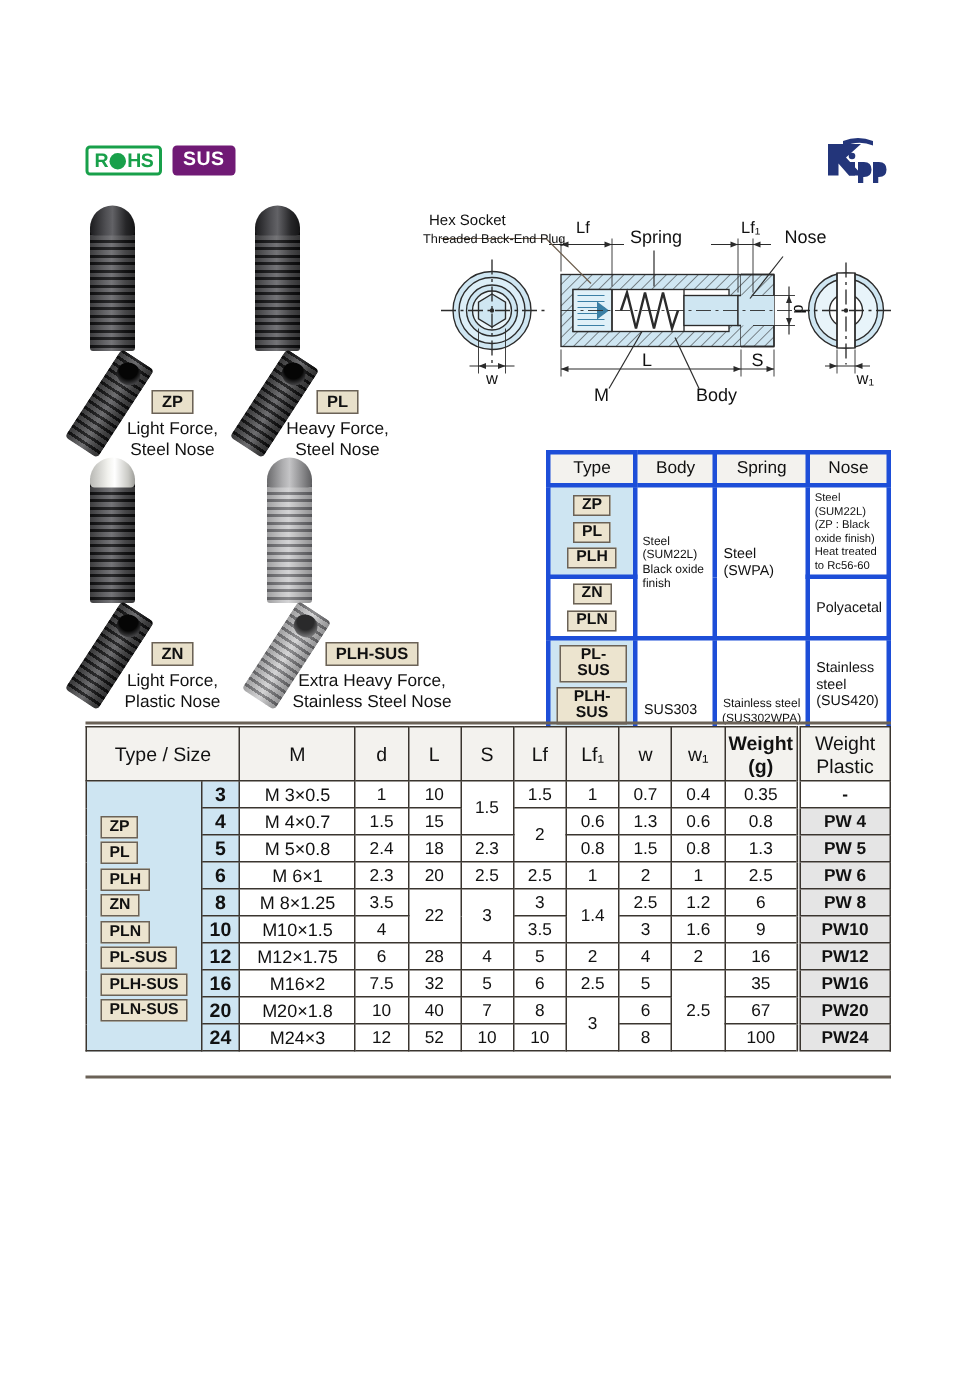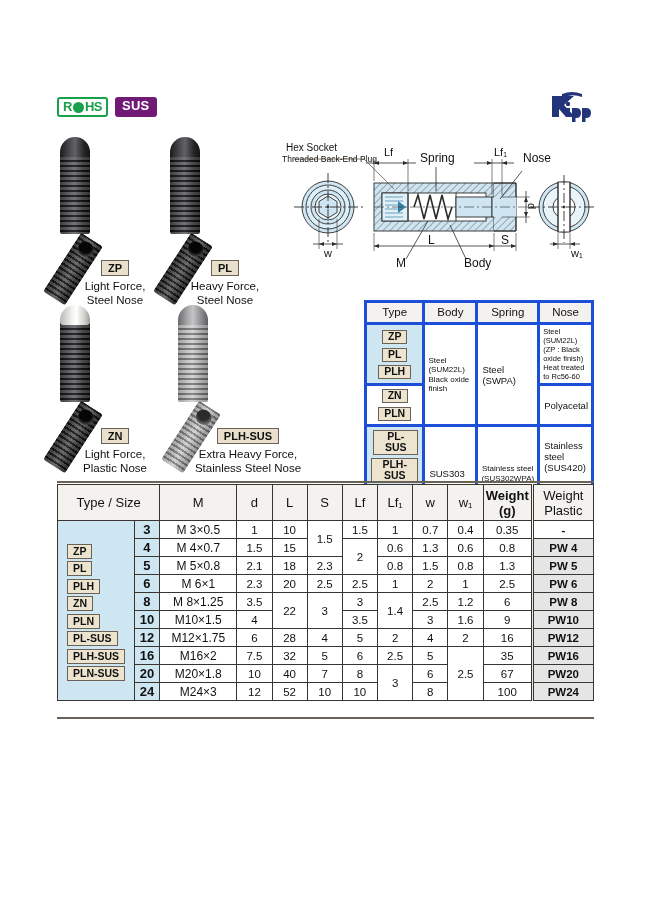--- a/index.html
+++ b/index.html
@@ -471,21 +471,21 @@
           <td>0.6</td>
           <td>1.3</td>
           <td>0.6</td>
           <td>0.8</td>
           <td class="pwcol sep-left">PW 4</td>
         </tr>
 
         <tr>
           <td class="sizecol">5</td>
           <td class="mcol">M 5×0.8</td>
-          <td>2.1</td>
+          <td>2.4</td>
           <td>18</td>
           <td>2.3</td>
           <td>0.8</td>
           <td>1.5</td>
           <td>0.8</td>
           <td>1.3</td>
           <td class="pwcol sep-left">PW 5</td>
         </tr>
 
         <tr>

